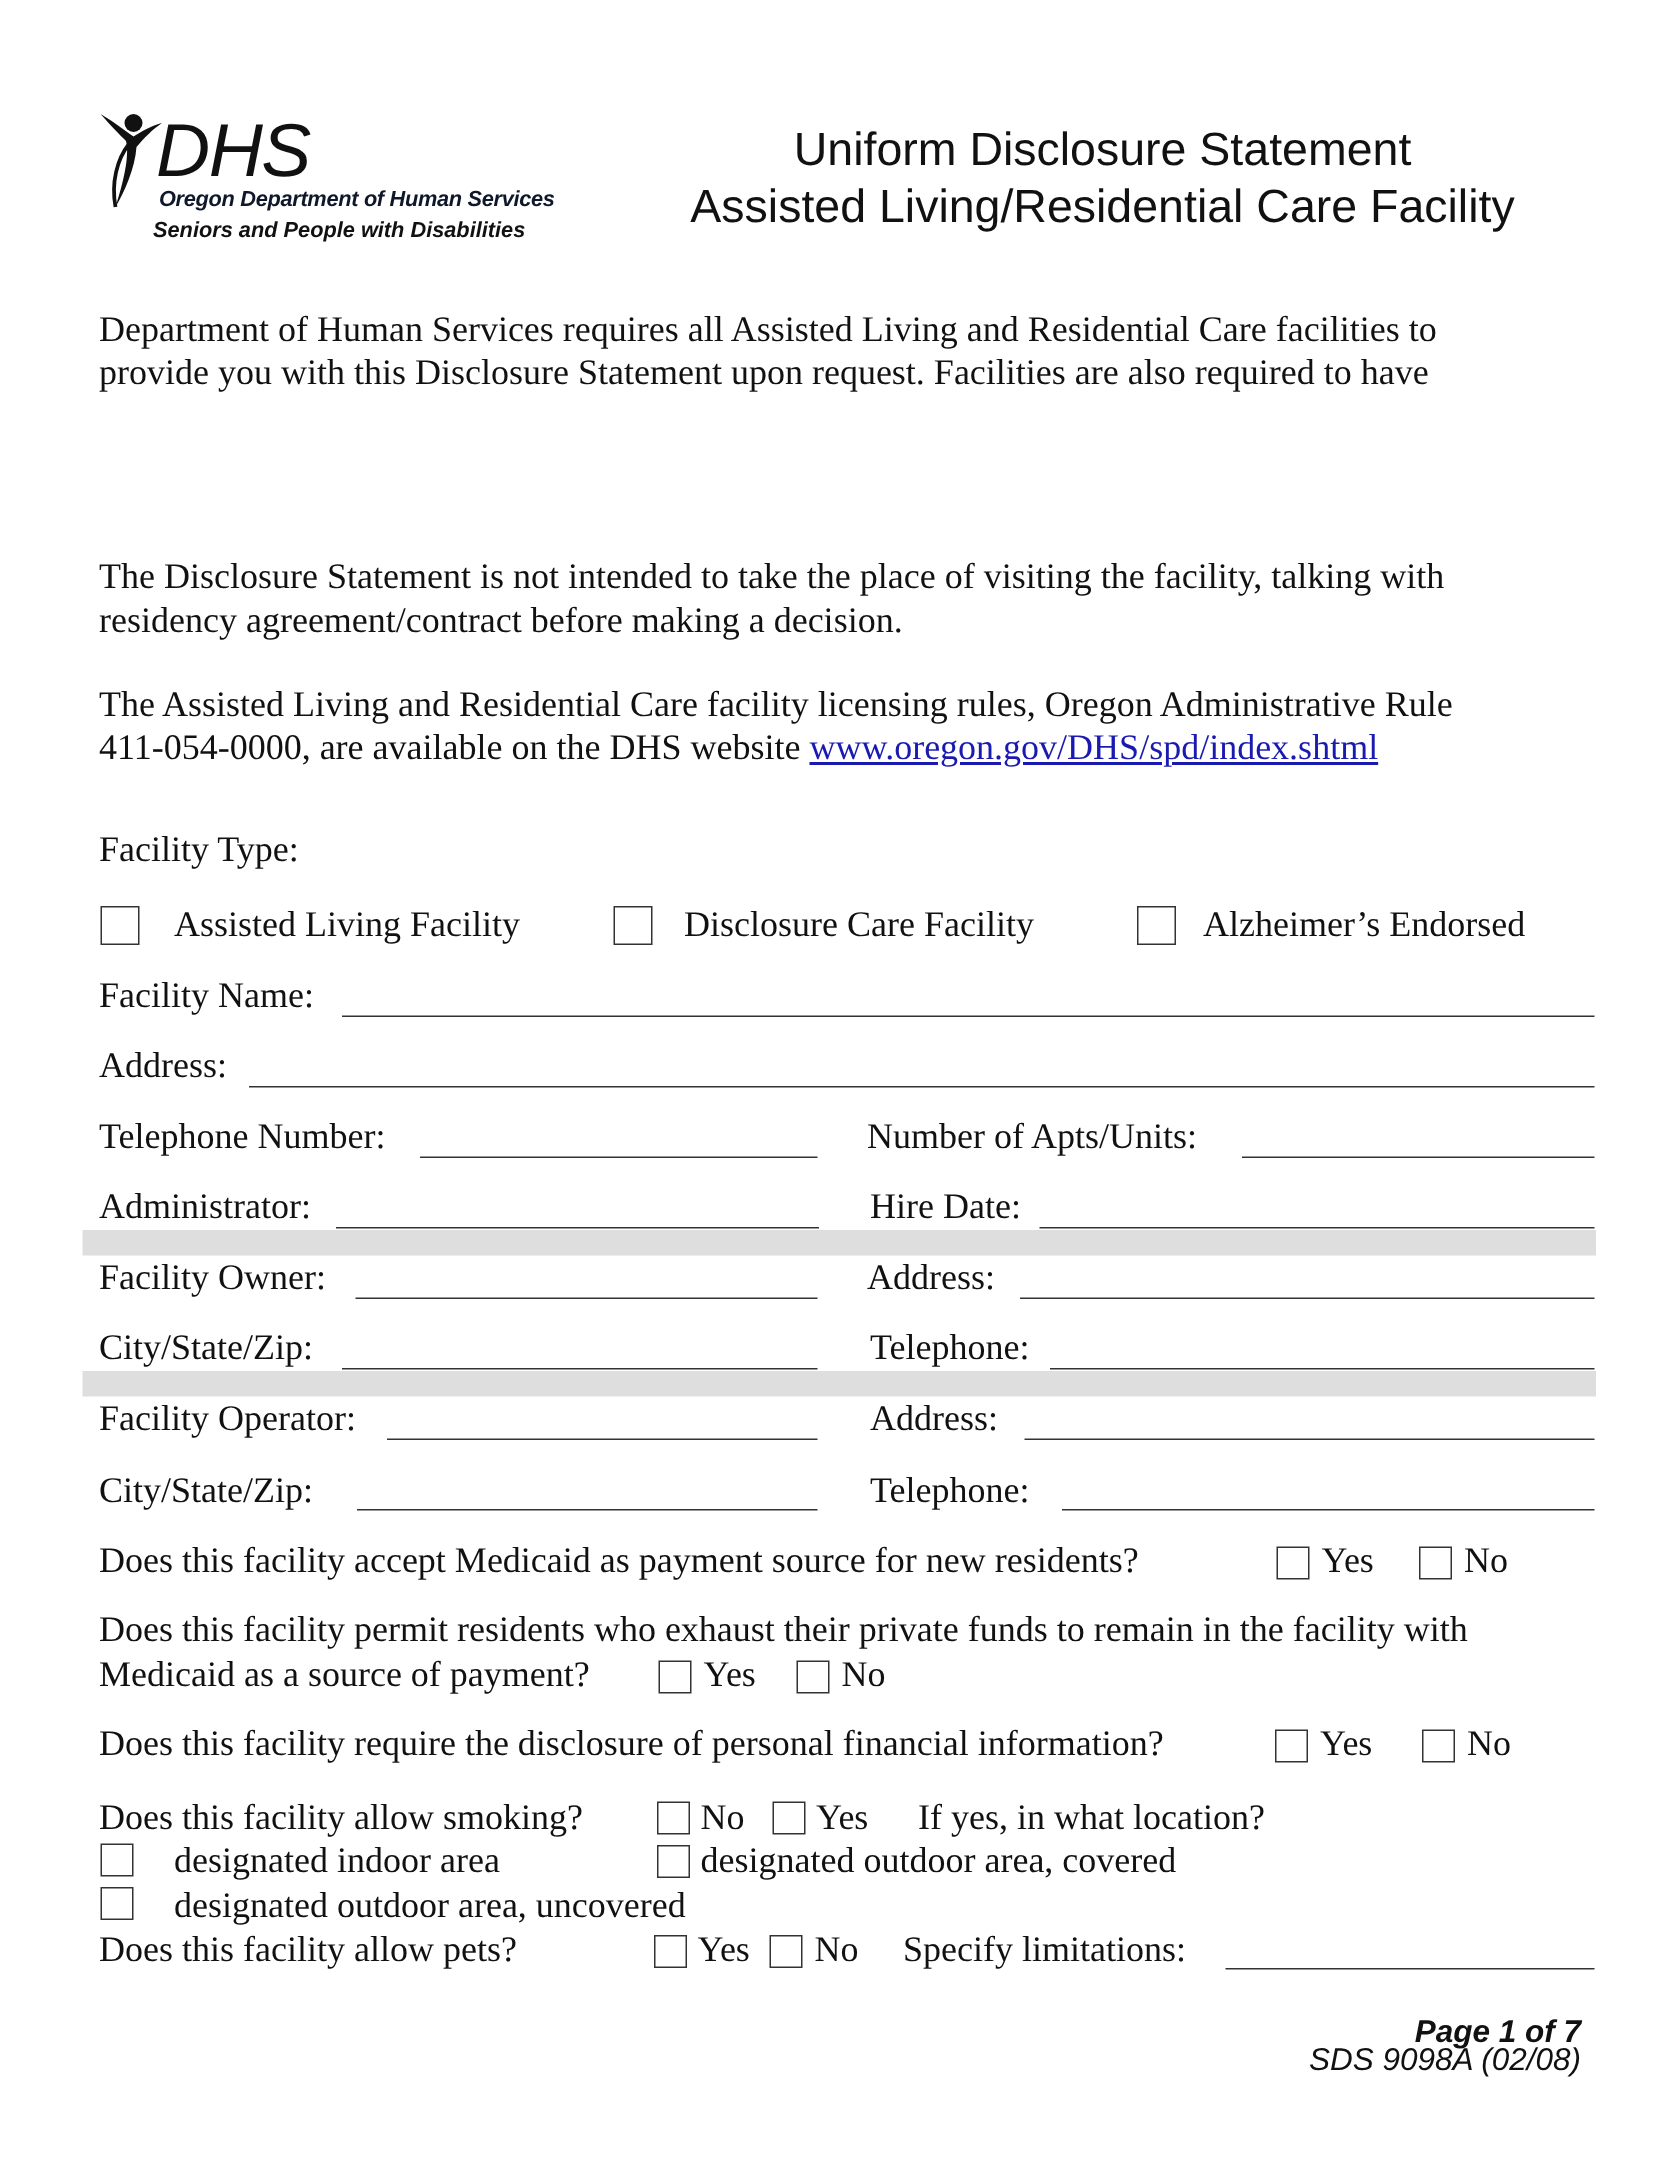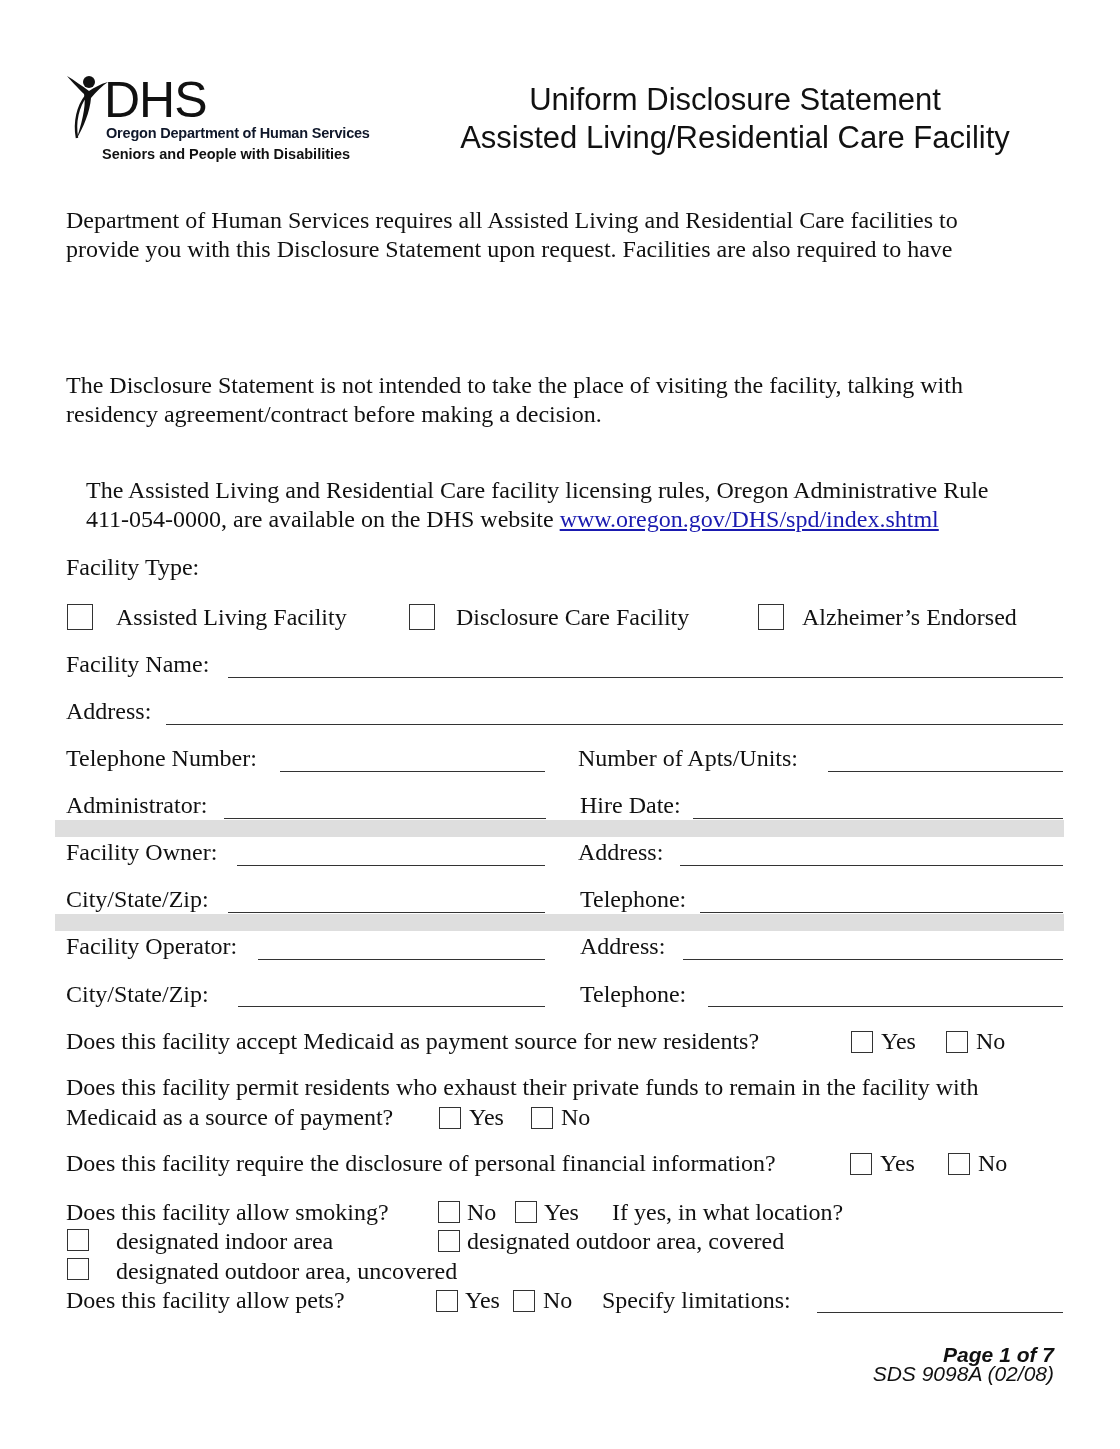--- a/index.html
+++ b/index.html
@@ -1,36 +1,36 @@
 <!DOCTYPE html>
 <html><head>
 <meta charset="utf-8">
 <style>
   html, body { margin: 0; padding: 0; background: #ffffff; }
   body { width: 1120px; height: 1449px; position: relative; overflow: hidden;
          font-family: "Liberation Serif", "DejaVu Serif", serif; color: #111; }
   .abs { position: absolute; }
   
-  .logo { left: 64px; top: 72px; width: 300px; height: 95px; }
+  .logo { left: 64px; top: 72px; width: 300px; height: 95px; font-style: italic; }
   .logo-figure { position: absolute; left: 0; top: 0; width: 44px; height: 72px; }
   .logo-dhs { position: absolute; left: 40px; top: 2px; font-family: "Liberation Sans", sans-serif;
               font-size: 50px; line-height: 52px; letter-spacing: -1px; color: #111; }
   .logo-dept { position: absolute; left: 42px; top: 53px; font-family: "Liberation Sans", sans-serif;
                font-size: 14.5px; font-weight: bold; color: #0f172a; white-space: nowrap; letter-spacing: -0.2px; }
   .logo-spd { position: absolute; left: 38px; top: 74px; font-family: "Liberation Sans", sans-serif;
               font-size: 14.5px; font-weight: bold; color: #111; white-space: nowrap; }
   .title { left: 420px; width: 630px; text-align: center; font-family: "Liberation Sans", sans-serif;
            font-size: 31px; line-height: 38px; color: #111; }
   .title1 { top: 81px; }
   .title2 { top: 119px; }
   
   .para { left: 66px; width: 1000px; font-size: 24px; line-height: 29.3px; }
   .p1 { top: 206px; }
   .p2 { top: 371px; }
-  .p3 { top: 476px; margin-left: 20px; }
+  .p3 { top: 456px; }
   .link { color: #1a1ab0; text-decoration: underline; }
   .line { white-space: nowrap; display: block; }
   
   .txt { font-size: 24px; line-height: 30px; white-space: nowrap; }
   .cb { position: absolute; width: 22px; height: 22px; border: 1.6px solid #333; background: #fff; box-sizing: border-box; }
   .cb.big { width: 26px; height: 26px; }
   .uline { position: absolute; height: 0; border-top: 1.6px solid #333; }
   .band { position: absolute; left: 55px; width: 1009px; height: 17px; background: #dedede; }
   .footer { font-family: "Liberation Sans", sans-serif; font-style: italic; font-size: 21px; right: 66px; white-space: nowrap; }
 </style>

